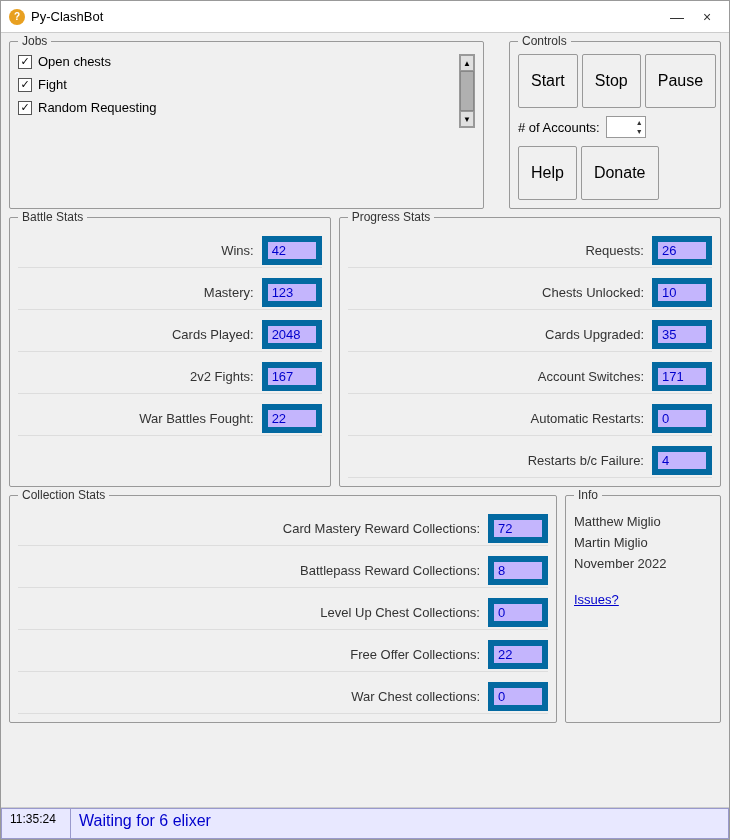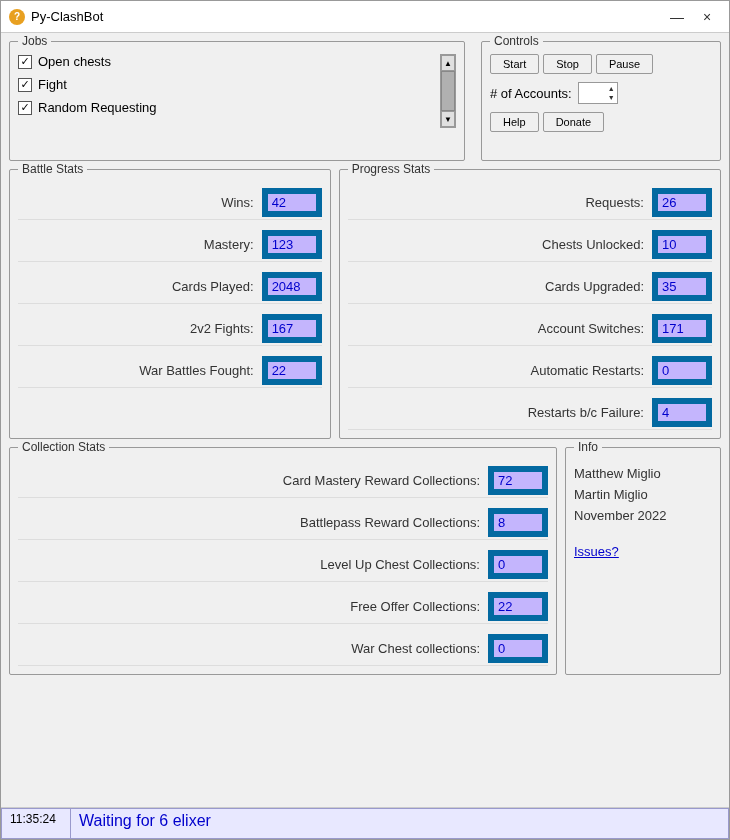--- a/index.html
+++ b/index.html
@@ -78,21 +78,21 @@
     .window-content {
       padding: 8px;
       display: flex;
       flex-direction: column;
       gap: 8px;
       flex: 1;
     }
 
     .top-row {
       display: flex;
-      gap: 16px;
+      gap: 25px;
     }
 
     .group-box {
       border: 1px solid #999;
       border-radius: 2px;
       position: relative;
       padding: 8px;
     }
 
     .group-box-title {
@@ -172,37 +172,37 @@
     }
 
     .scrollbar-thumb {
       width: 100%;
       height: 40px;
       background: #b0b0b0;
       border: 1px solid #888;
     }
 
     .controls-box {
-      width: 240px;
+      width: 212px;
       min-height: 120px;
     }
 
     .controls-row {
       display: flex;
       gap: 4px;
       margin-top: 4px;
       margin-bottom: 8px;
     }
 
     .ctrl-btn {
-      padding: 3px 12px;
+      padding: 17px 12px;
       border: 1px solid #999;
       background: #f0f0f0;
       cursor: pointer;
-      font-size: 11px;
+      font-size: 16px;
       border-radius: 2px;
     }
 
     .accounts-row {
       display: flex;
       align-items: center;
       gap: 6px;
       margin-bottom: 8px;
     }
 

